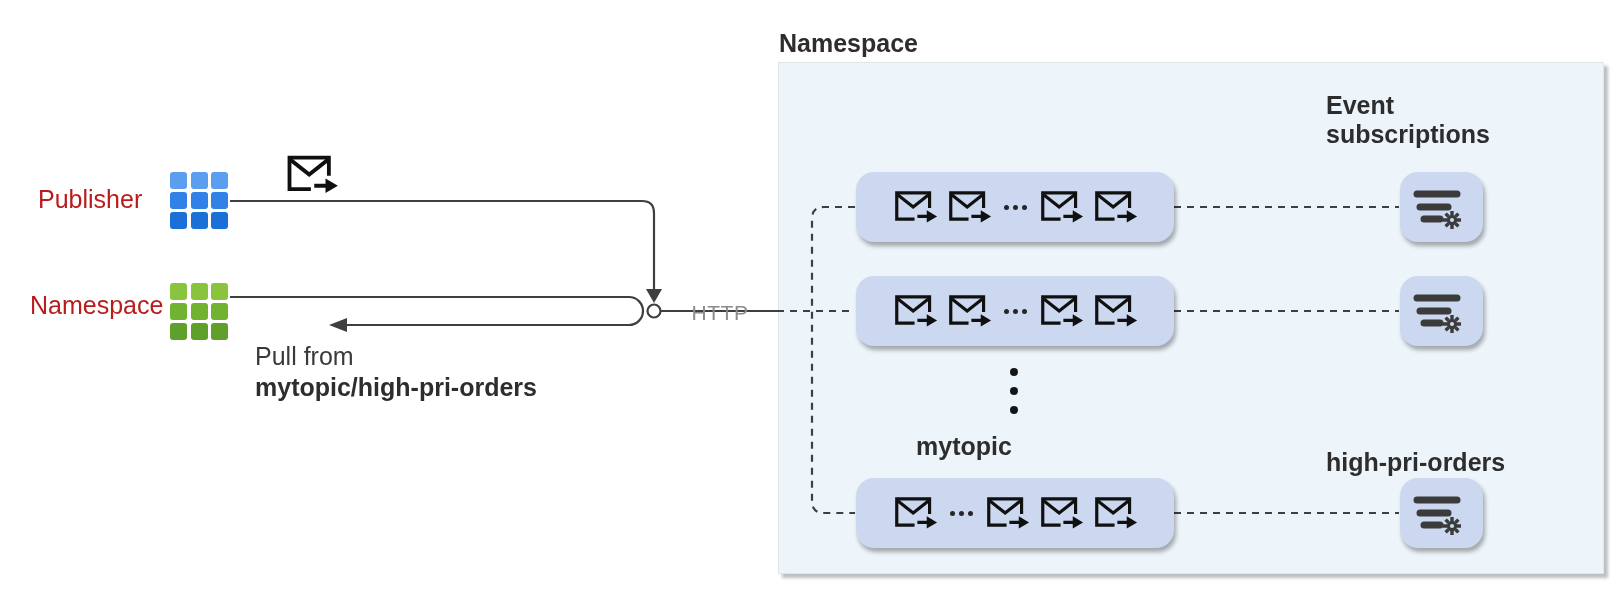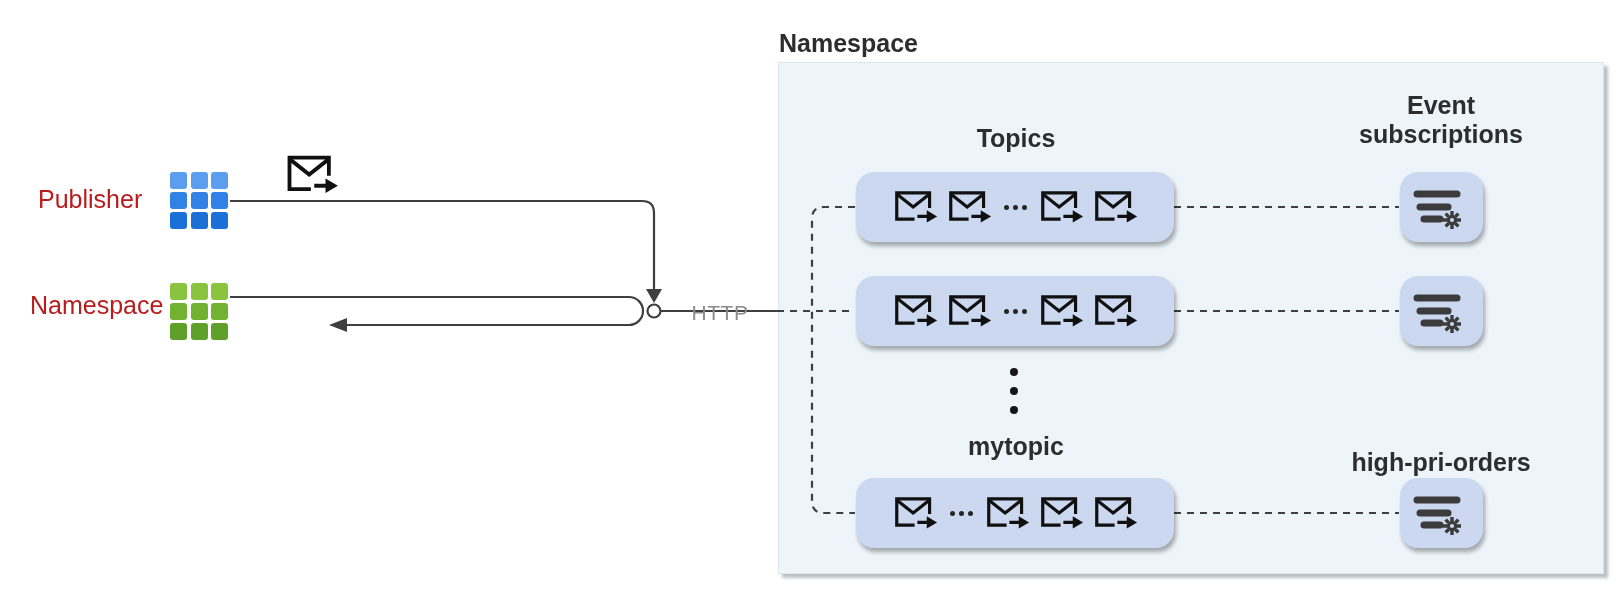--- a/index.html
+++ b/index.html
@@ -11,21 +11,21 @@
 
   
   .ns-box {
     left:778px; top:62px; width:824px; height:510px;
     background:#edf5fa; border:1px solid #dfe6ea;
     box-shadow:4px 4px 3px #bcc0c2;
   }
 
   
   .heading { font-weight:700; font-size:25px; line-height:29px; color:#2d2d2d; }
-  .center { text-align:center; }
+  .center { }
   .label  { font-size:25px; color:#b91c1c; white-space:nowrap; }
   .http   { font-size:21px; color:#8c8c8c; text-align:center; letter-spacing:0.5px;margin-top:23px; }
   .pull   { font-size:25px; line-height:31px; color:#3a3a3a; white-space:nowrap; }
   .pull b { font-weight:700; color:#2d2d2d; }
 
   
   .grid-icon {
     width:58px; height:57px;
     display:grid; grid-template-columns:repeat(3,1fr); grid-template-rows:repeat(3,1fr);
     gap:3.5px;
@@ -137,25 +137,28 @@
       <span></span>
       <span></span>
       <span></span>
       <span></span>
       <span></span>
       <span></span>
       <span></span>
       <span></span>
   </div>
 
+  <div class="abs pull" style="left:255px; top:341px;">
+    <span>Pull from</span><br>
+    <b>mytopic/high-pri-orders</b>
+  </div>
 
   <div class="abs http" style="left:678px; top:278px; width:84px;">HTTP</div>
 
   <div class="abs heading" style="left:779px; top:23px;margin-top:6px;">Namespace</div>
-  <div class="abs heading center" style="left:916px; top:124px; width:200px;">Topics</div>
   <div class="abs heading center" style="left:1326px; top:91px; width:230px;">Event subscriptions</div>
   <div class="abs heading center" style="left:916px; top:432px; width:200px;">mytopic</div>
   <div class="abs heading center" style="left:1326px; top:432px; width:230px;margin-top:16px;">high-pri-orders</div>
 
   <div class="abs pill" style="top:172px;">
       <svg class="env" viewBox="0 0 48 38">
         <use href="#envelope"></use>
       </svg>
       <svg class="env" viewBox="0 0 48 38">
         <use href="#envelope"></use>

